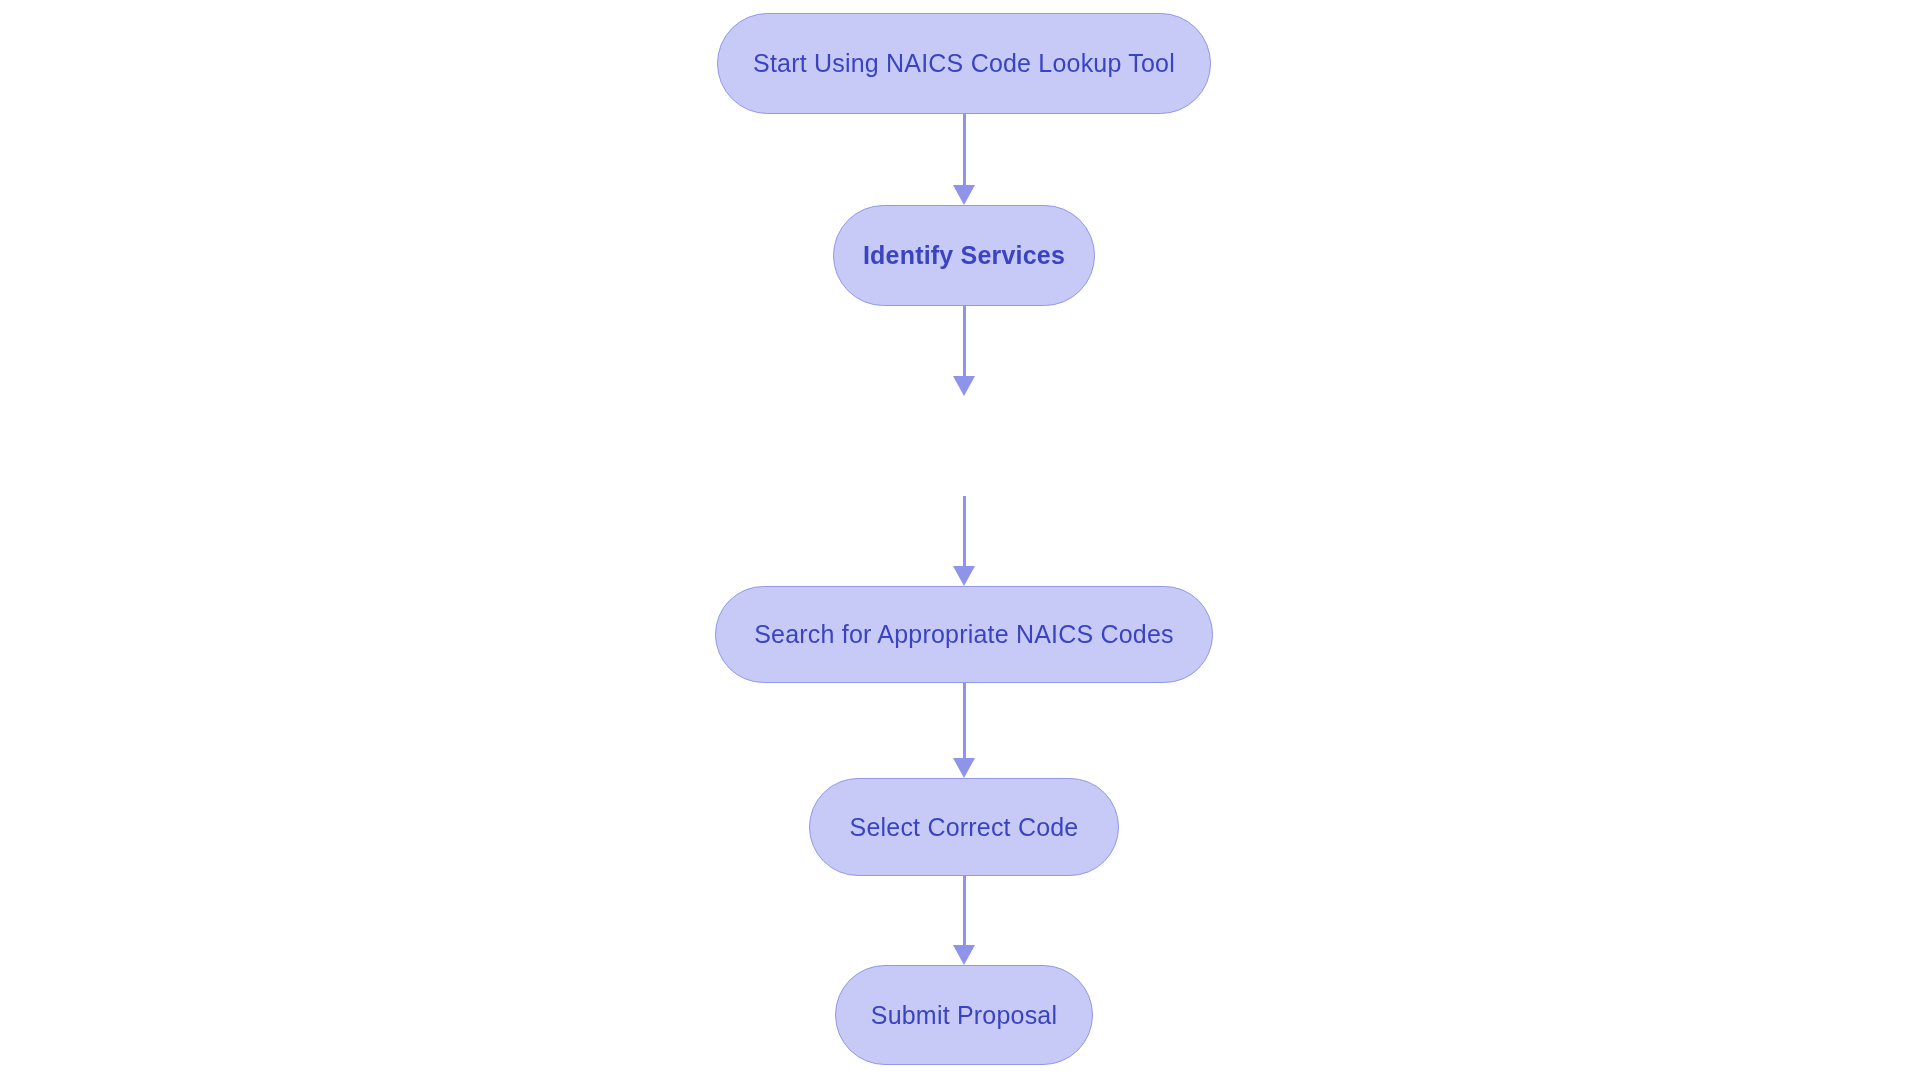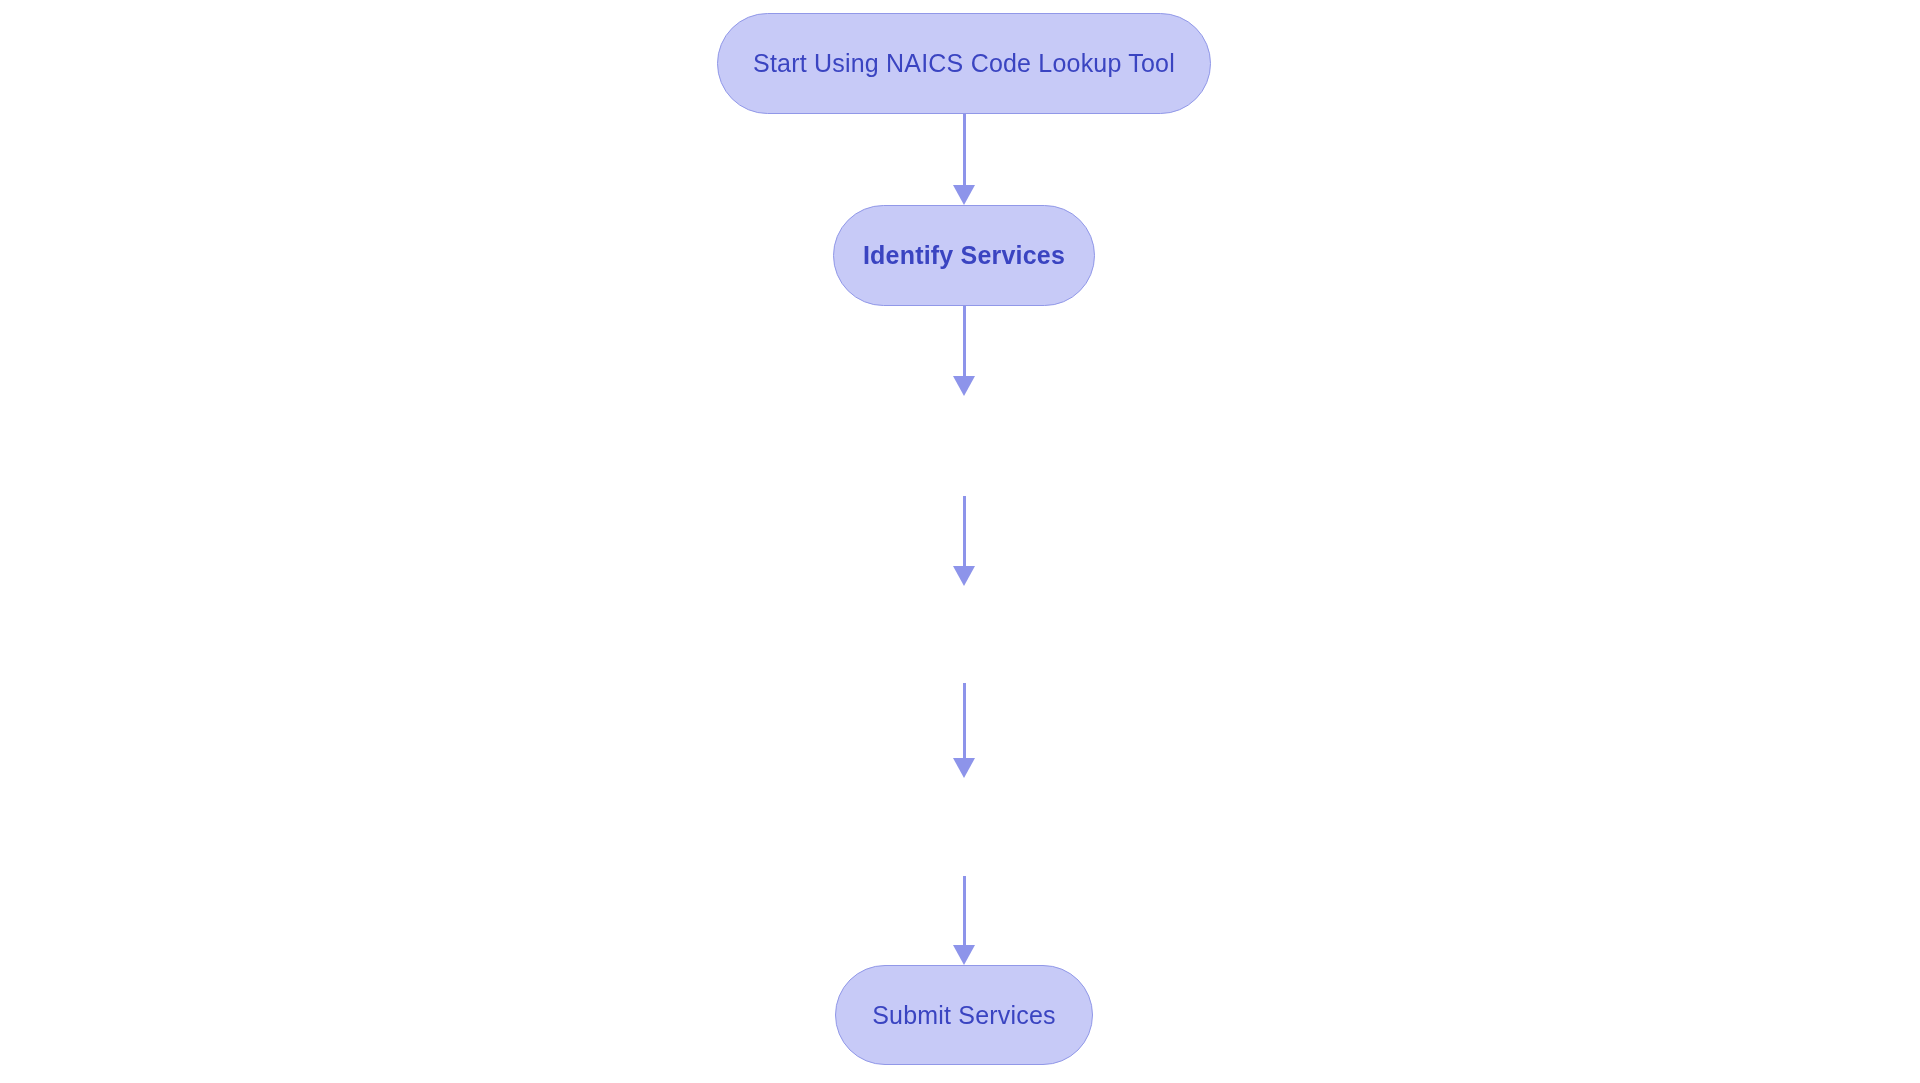--- a/index.html
+++ b/index.html
@@ -90,29 +90,35 @@
     <div class="shaft"></div>
     <div class="head"></div>
   </div>
 
 
   <div class="arrow a3">
     <div class="shaft"></div>
     <div class="head"></div>
   </div>
 
+  <div class="node n4">
+    <span>Search for Appropriate NAICS Codes</span>
+  </div>
 
   <div class="arrow a4">
     <div class="shaft"></div>
     <div class="head"></div>
   </div>
 
+  <div class="node n5">
+    <span>Select Correct Code</span>
+  </div>
 
   <div class="arrow a5">
     <div class="shaft"></div>
     <div class="head"></div>
   </div>
 
   <div class="node n6">
-    <span>Submit Services</span>
+    <span>Submit Proposal</span>
   </div>
 
 </div>
 
 </body></html>

